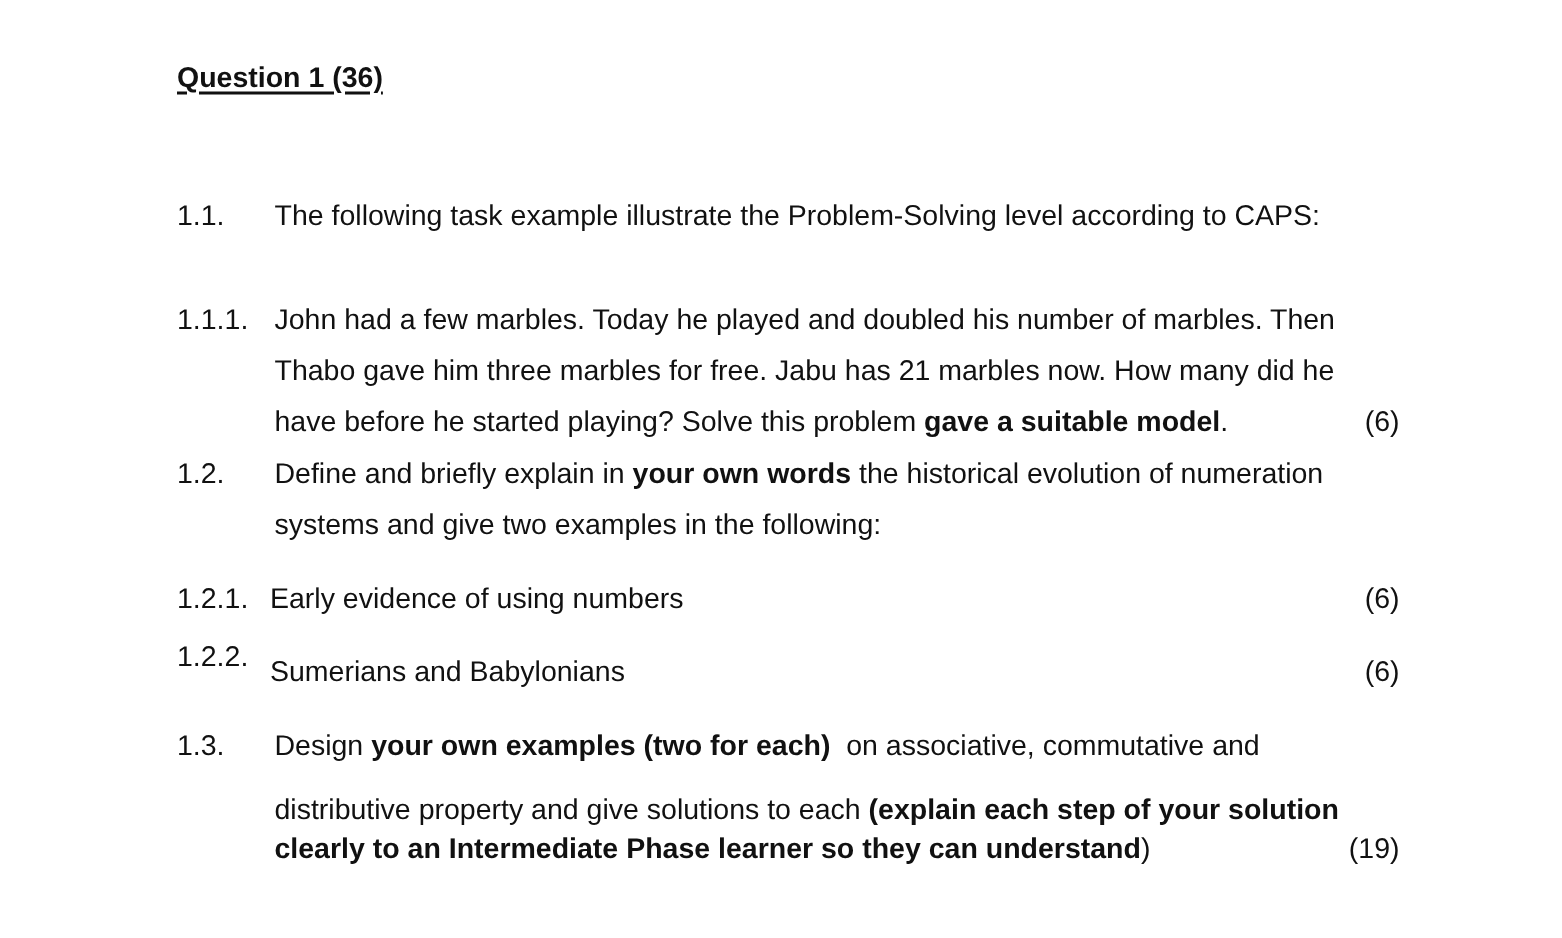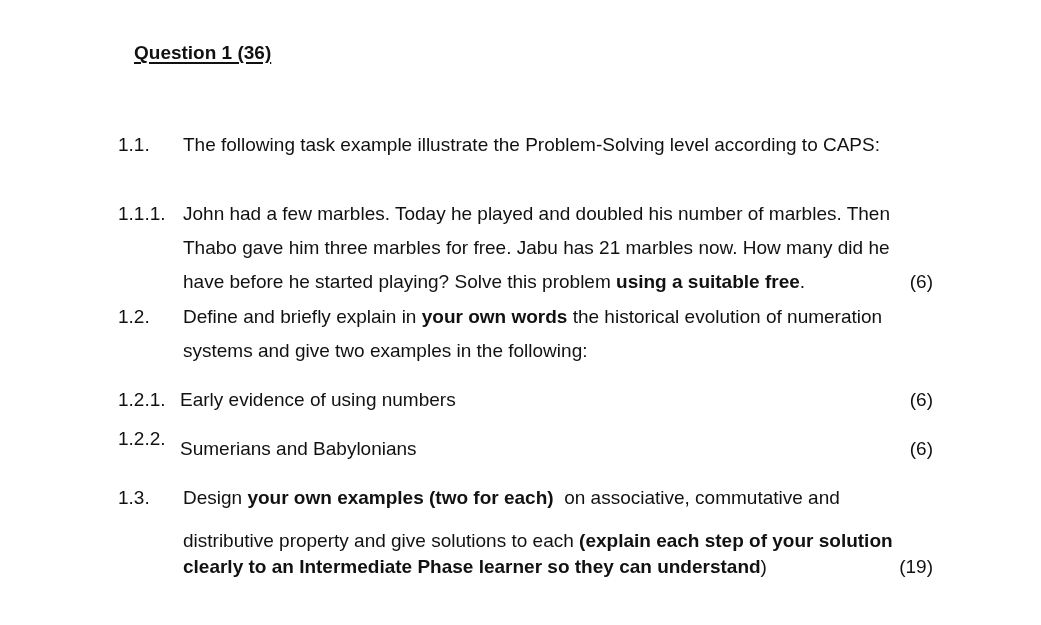--- a/index.html
+++ b/index.html
@@ -4,42 +4,42 @@
   <style>
     html, body { margin: 0; padding: 0; background: #ffffff; }
     body {
       width: 1041px; height: 625px; position: relative; overflow: hidden;
       font-family: "Liberation Sans", sans-serif; color: #111111;
       font-size: 19px;
     }
     .title {
       position: absolute; left: 118px; top: 42px;
       font-weight: bold; text-decoration: underline; font-size: 19px;
-      text-underline-offset: 3px; text-decoration-thickness: 2px; margin-left: 16px;
+      text-underline-offset: 3px; text-decoration-thickness: 2px;
     }
     .num { position: absolute; left: 118px; }
     .line { position: absolute; left: 183px; white-space: nowrap; }
     .line2 { position: absolute; left: 180px; white-space: nowrap; }
     .marks { position: absolute; right: 108px; }
     b { font-weight: bold; }
   </style>
 </head>
 <body>
 
 <div>
   <div class="title">Question 1 (36)</div>
 
   <div class="num" style="top:134px">1.1.</div>
   <div class="line" style="top:134px">The following task example illustrate the Problem-Solving level according to CAPS:</div>
 
   <div class="num" style="top:203px">1.1.1.</div>
   <div class="line" style="top:203px">John had a few marbles. Today he played and doubled his number of marbles. Then</div>
   <div class="line" style="top:237px">Thabo gave him three marbles for free. Jabu has 21 marbles now. How many did he</div>
   <div class="line" style="top:271px">
-    <span>have before he started playing? Solve this problem </span><b>using a suitable free</b><span>.</span>
+    <span>have before he started playing? Solve this problem </span><b>gave a suitable model</b><span>.</span>
   </div>
   <div class="marks" style="top:271px">(6)</div>
 
   <div class="num" style="top:306px">1.2.</div>
   <div class="line" style="top:306px">
     <span>Define and briefly explain in </span><b>your own words</b><span> the historical evolution of numeration</span>
   </div>
   <div class="line" style="top:340px">systems and give two examples in the following:</div>
 
   <div class="num" style="top:389px">1.2.1.</div>

